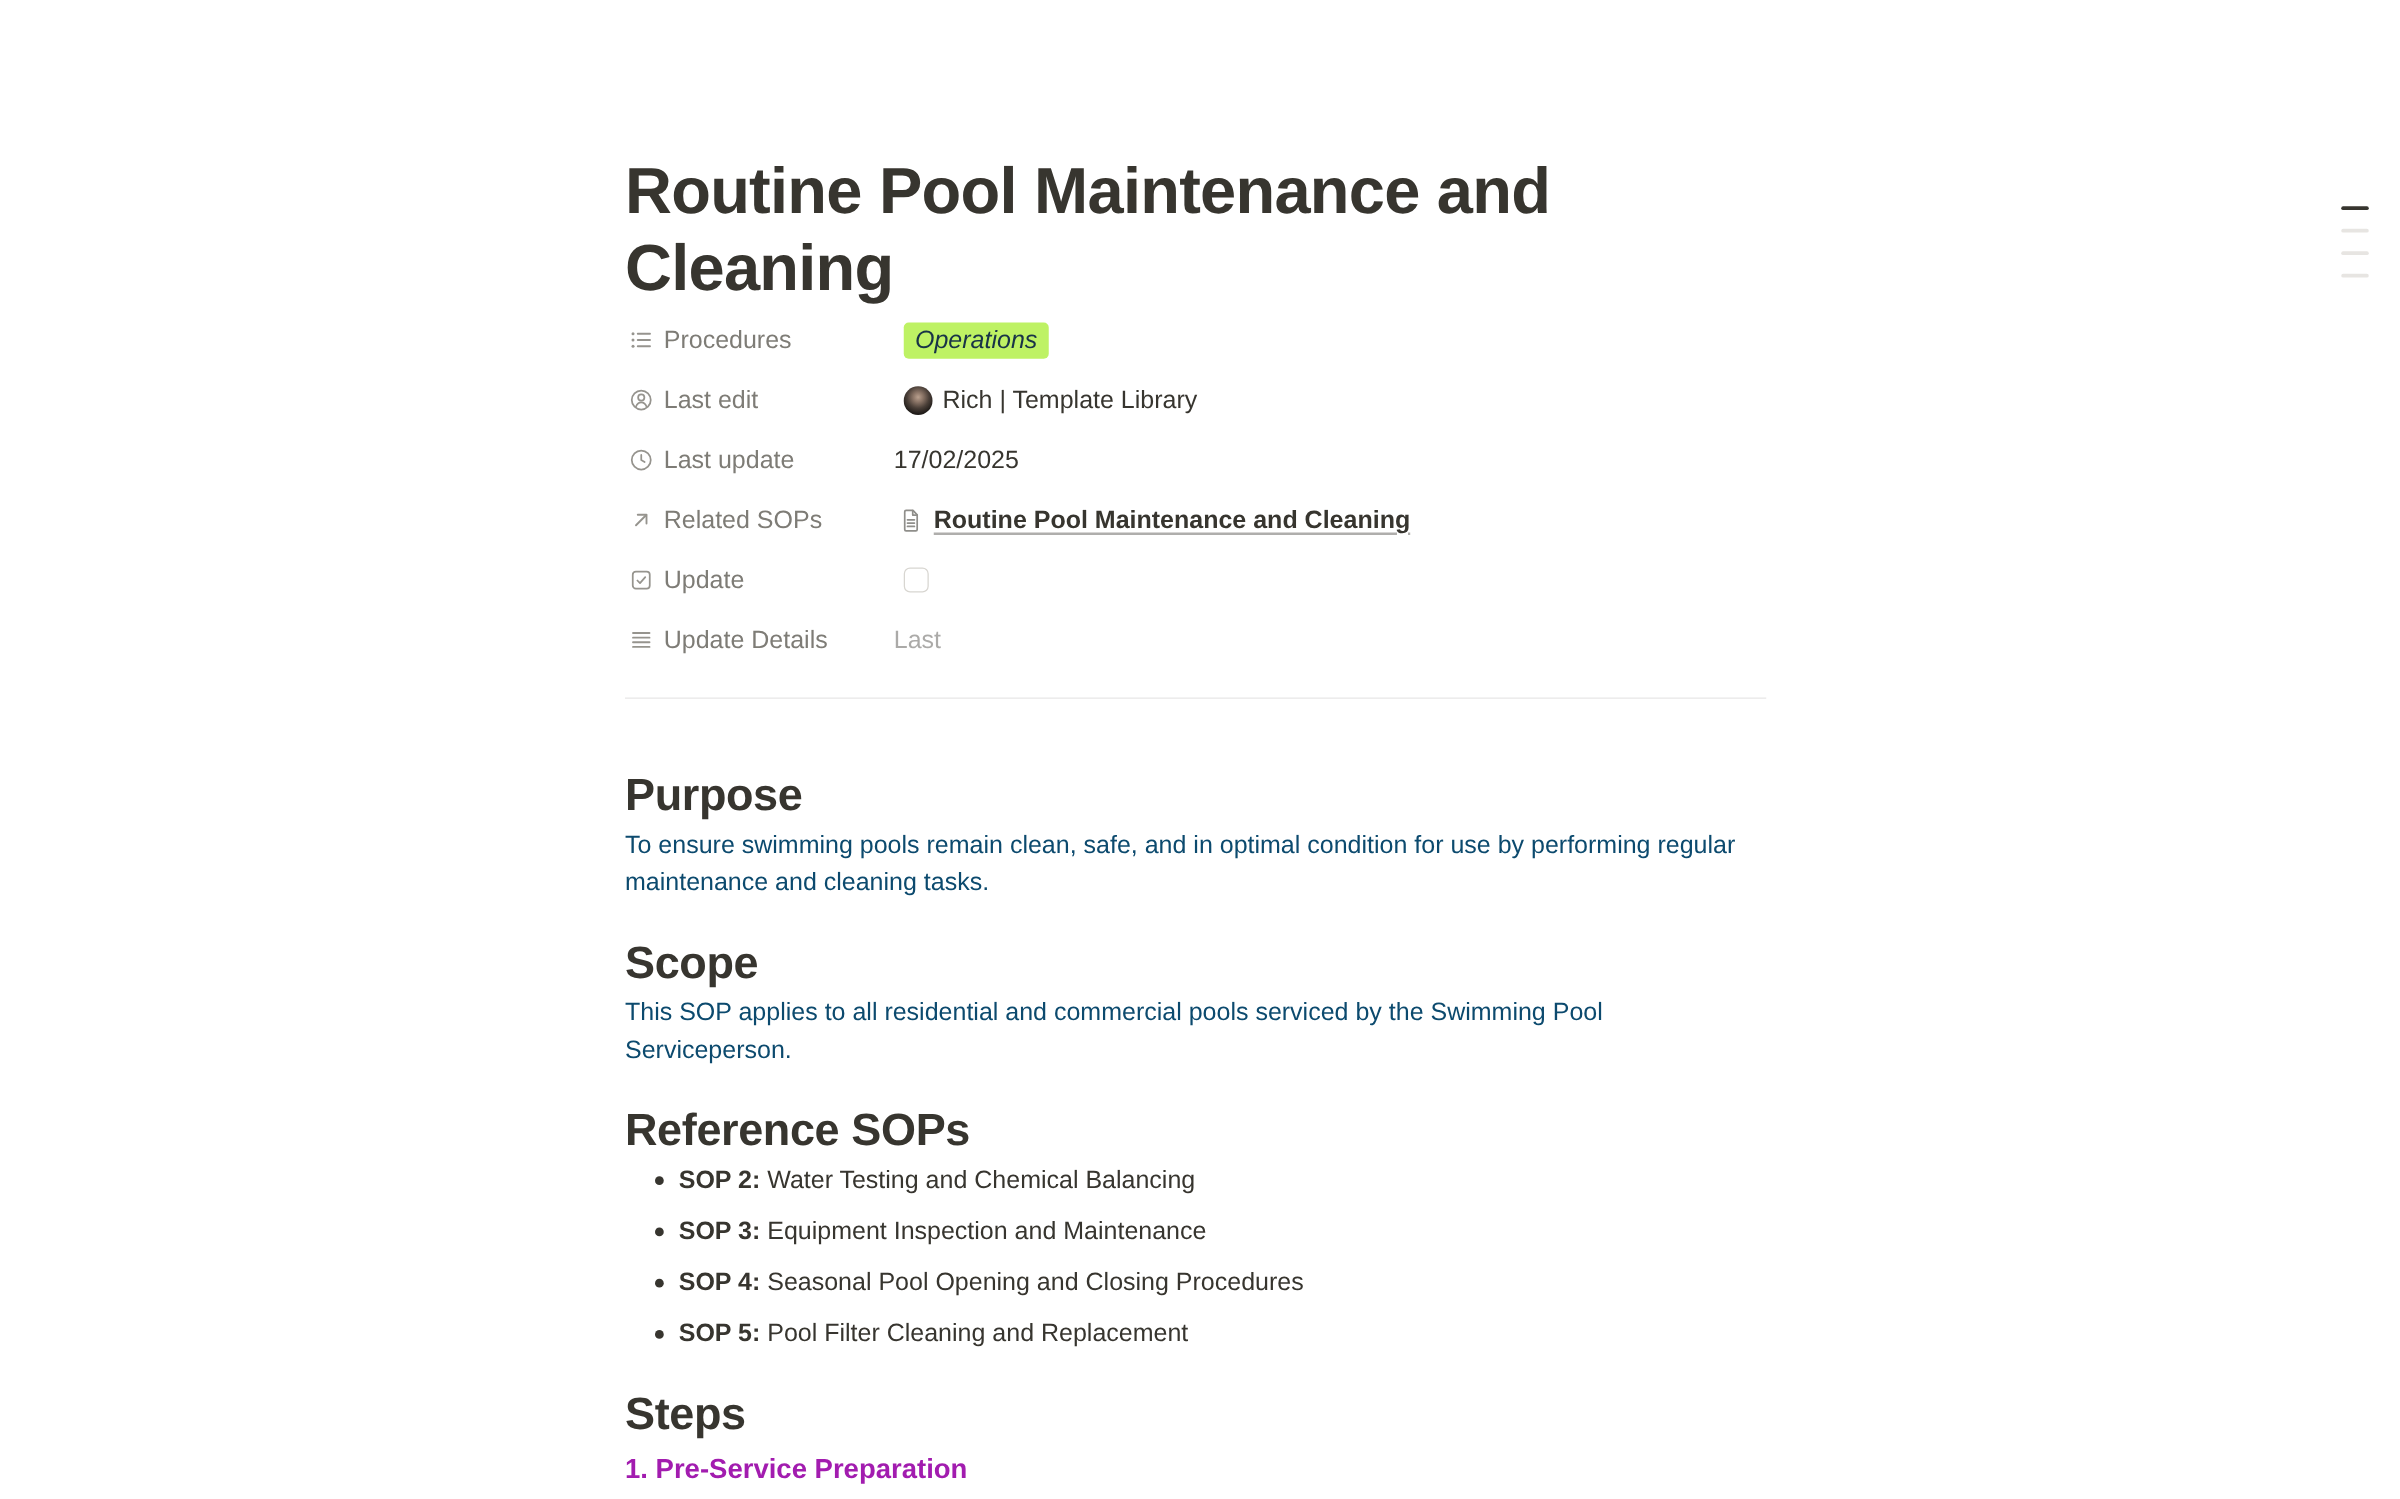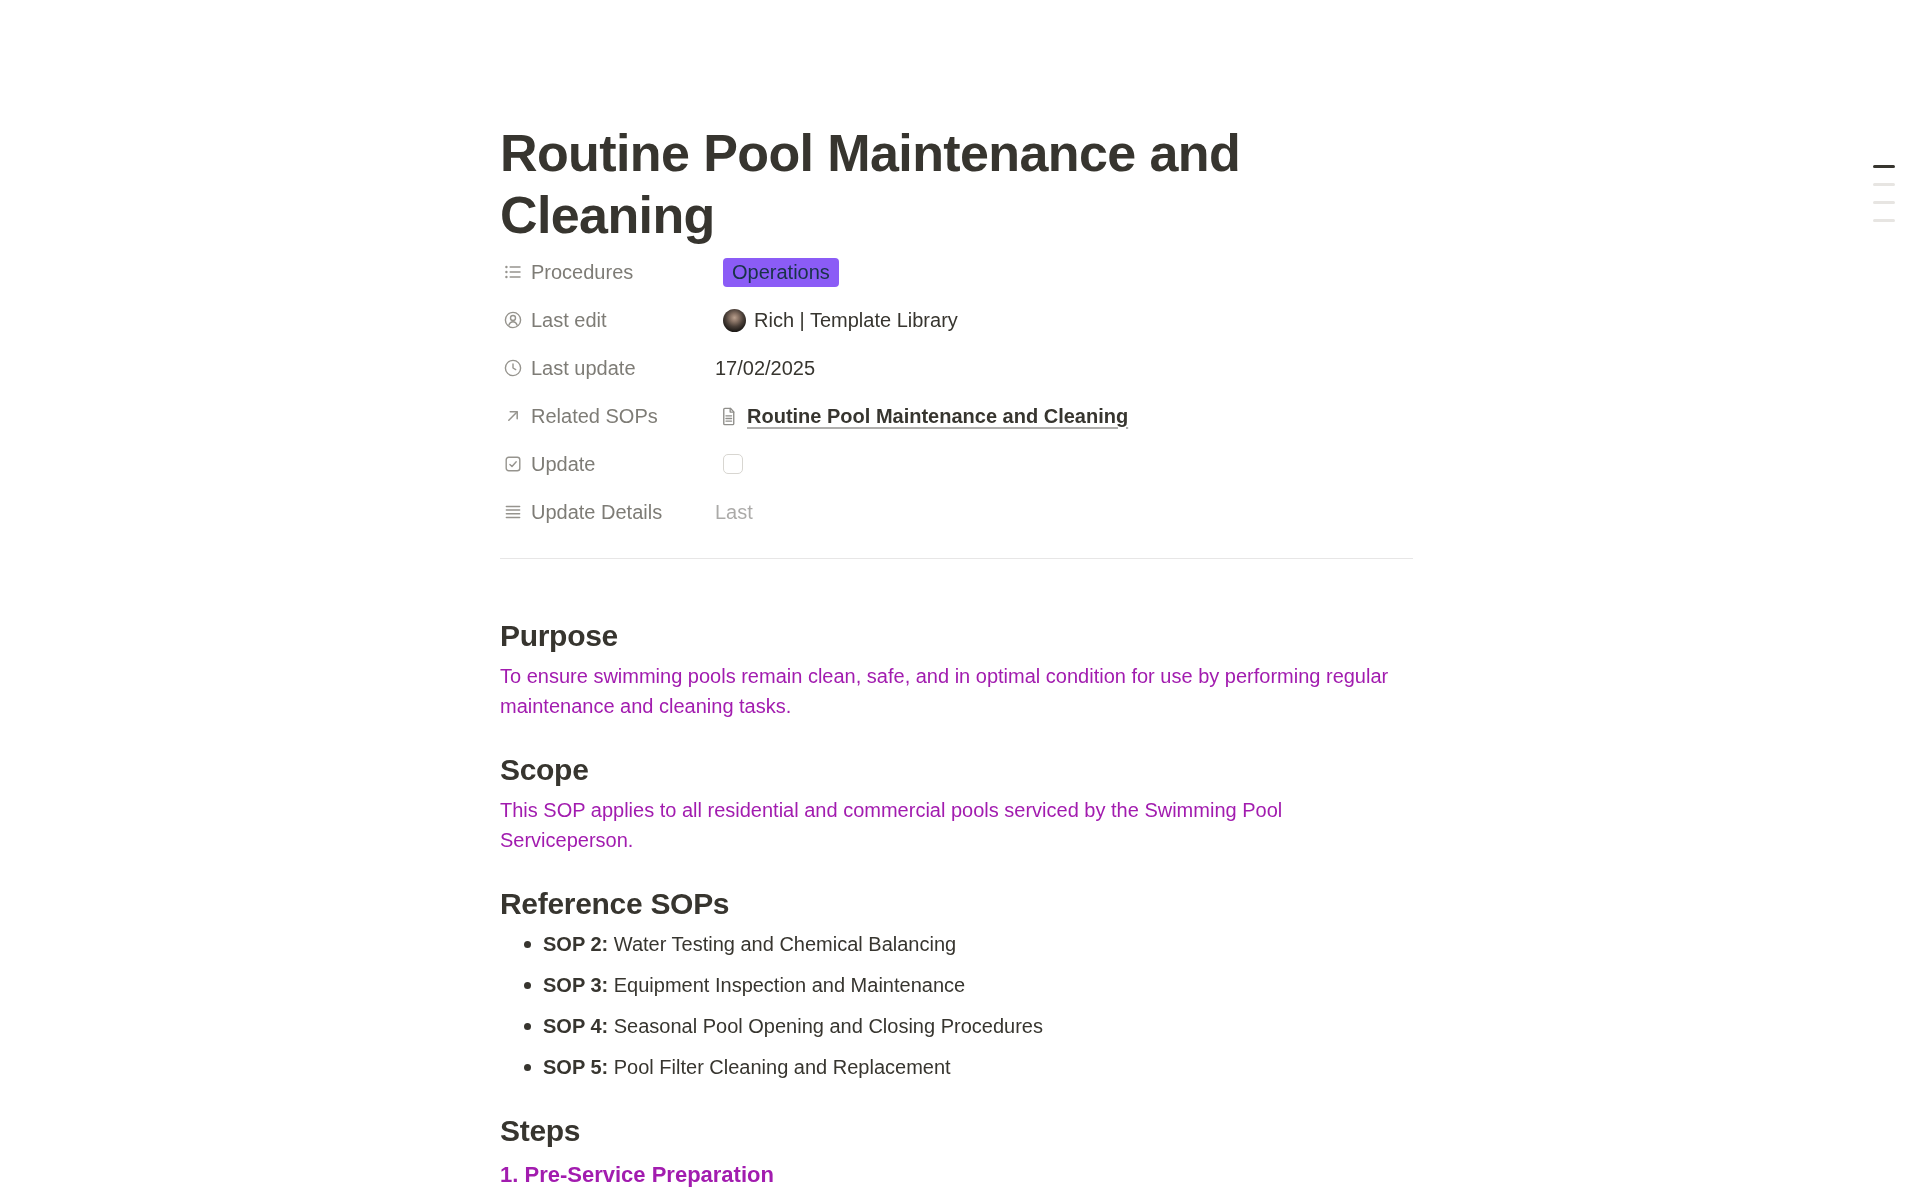--- a/index.html
+++ b/index.html
@@ -42,23 +42,23 @@
   }
 
   .checkbox {
     width: 20px; height: 20px; border: 1.5px solid #D8D6D1; border-radius: 5px;
     margin-left: 8px; background: #fff; flex: none;
   }
   .empty { color: rgba(55,53,47,0.42); }
 
   .divider { height: 1px; background: rgba(55,53,47,0.12); margin-top: 22px; }
 
-  h2 { font-size: 30px; line-height: 39px; font-weight: 700; letter-spacing: -0.3px; margin: 29px 0 6px 0; color: #37352F; }
+  h2 { font-size: 36px; line-height: 39px; font-weight: 700; letter-spacing: -0.3px; margin: 29px 0 6px 0; color: #37352F; }
   h2.first { margin-top: 57px; }
-  p.body { font-size: 20px; line-height: 30px; margin: 0; color: #a21caf; }
+  p.body { font-size: 20px; line-height: 30px; margin: 0; color: #0c4a6e; }
 
   .bullets { list-style: none; margin: 6px 0 0 0; padding: 0; }
   .bullets li { position: relative; padding-left: 43px; font-size: 20px; line-height: 30px; margin-bottom: 11px; }
   .bullets li::before {
     content: ""; position: absolute; left: 24px; top: 12px;
     width: 7px; height: 7px; border-radius: 50%; background: #37352F;
   }
   .bullets .b { font-weight: 700; }
 
   .step-heading { font-size: 22px; line-height: 30px; font-weight: 700; margin: 10px 0 0 0; color: #a21caf; }
@@ -83,21 +83,21 @@
           <circle cx="3.4" cy="5" r="1.2" fill="currentColor" stroke="none"></circle>
             <line x1="7.2" y1="5" x2="17" y2="5"></line>
           <circle cx="3.4" cy="10" r="1.2" fill="currentColor" stroke="none"></circle>
             <line x1="7.2" y1="10" x2="17" y2="10"></line>
           <circle cx="3.4" cy="15" r="1.2" fill="currentColor" stroke="none"></circle>
             <line x1="7.2" y1="15" x2="17" y2="15"></line>
         </svg>
         <span>Procedures</span>
       </div>
       <div class="prop-value">
-        <span class="tag" style="background: #8b5cf6; color: rgb(24, 51, 71);">Operations</span>
+        <span class="tag" style="background: #bef264; color: rgb(24, 51, 71); font-style: italic;">Operations</span>
       </div>
     </div>
 
     <div class="prop-row">
       <div class="prop-label">
         <svg width="20" height="20" viewBox="0 0 20 20" fill="none" stroke="currentColor" stroke-width="1.4" stroke-linecap="round">
           <circle cx="10" cy="10" r="7.6"></circle>
           <circle cx="10" cy="8" r="2.5"></circle>
           <path d="M5.8 15.2 C6.7 12.7 8.1 11.8 10 11.8 C11.9 11.8 13.3 12.7 14.2 15.2"></path>
         </svg>

